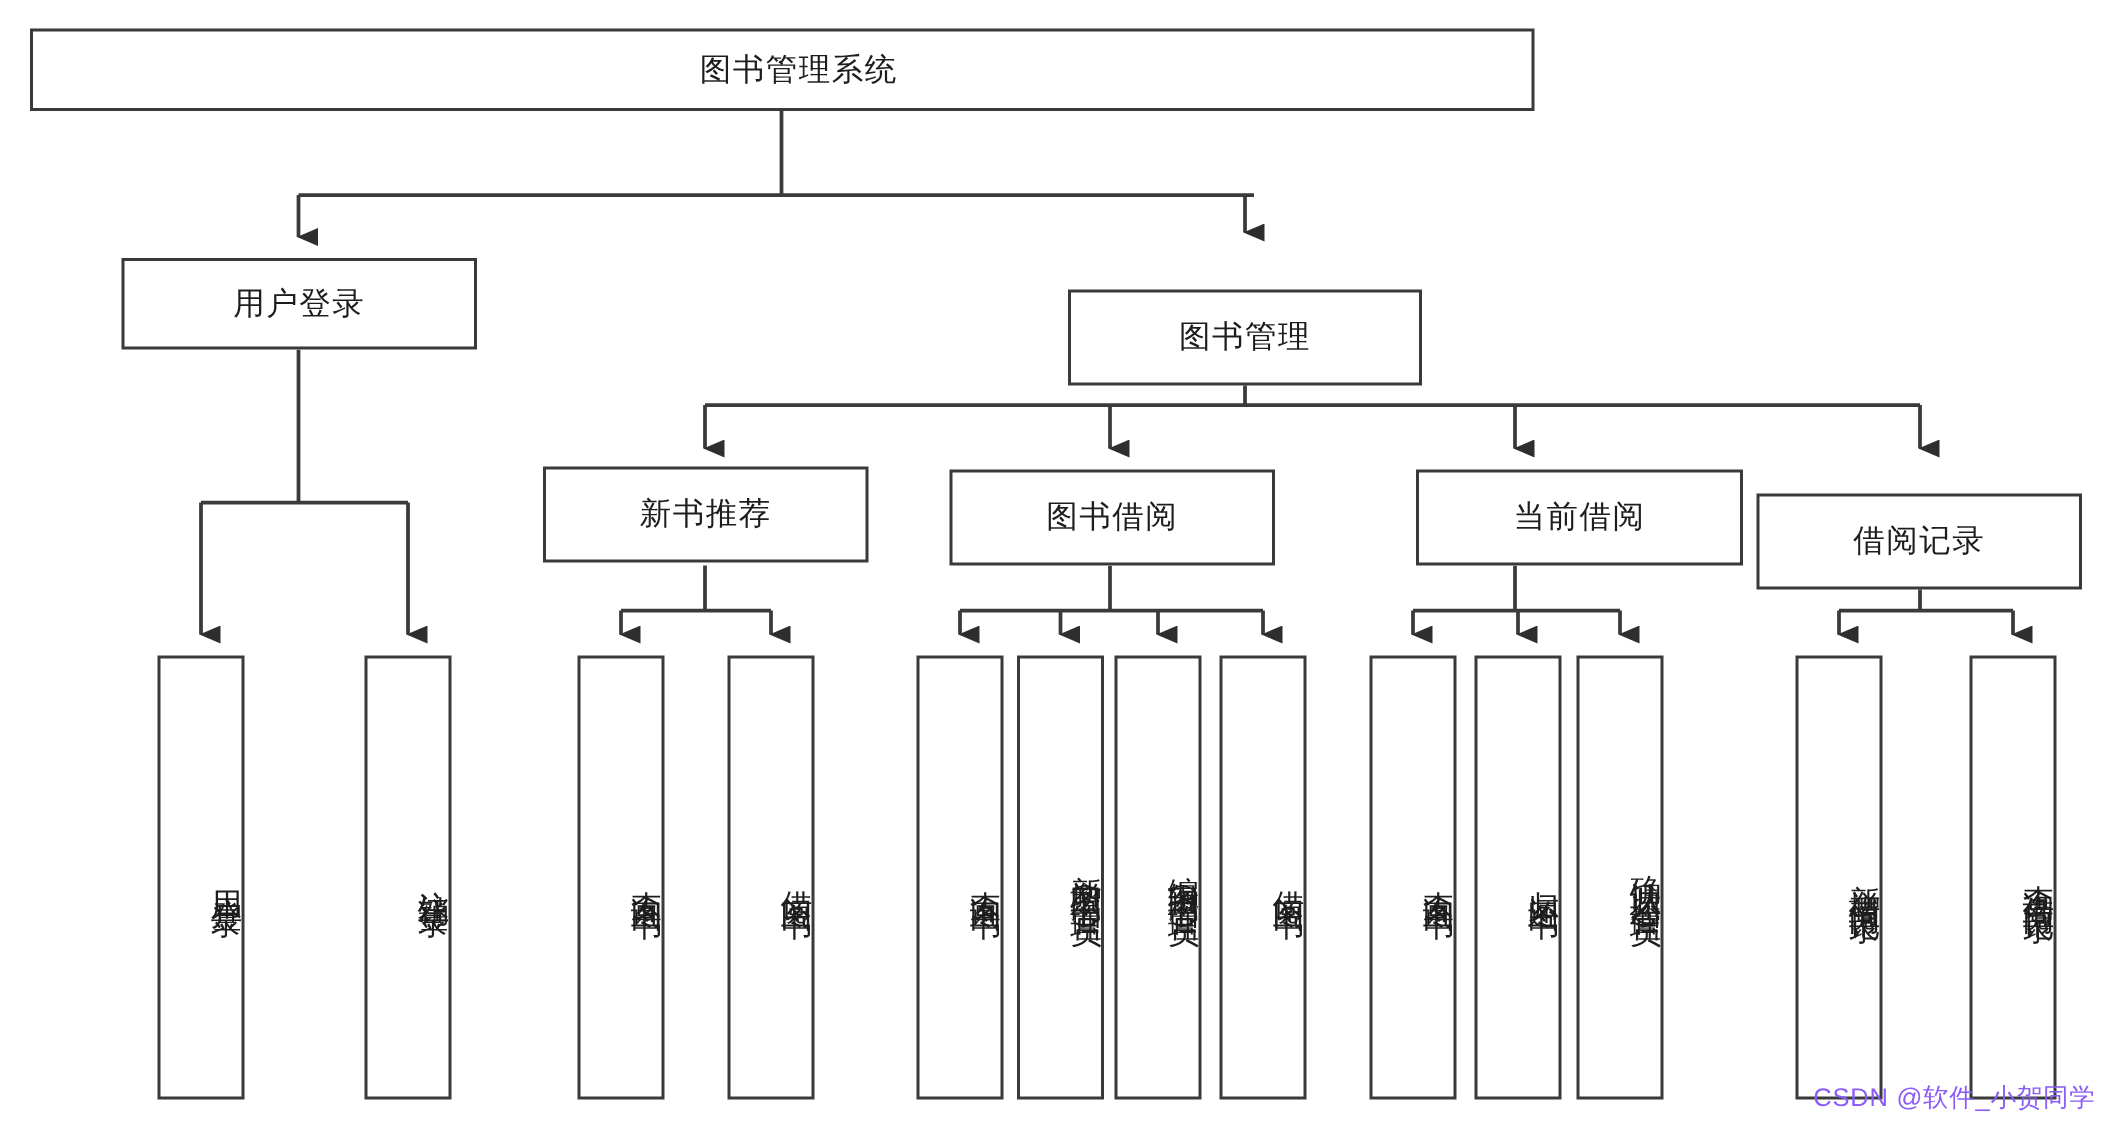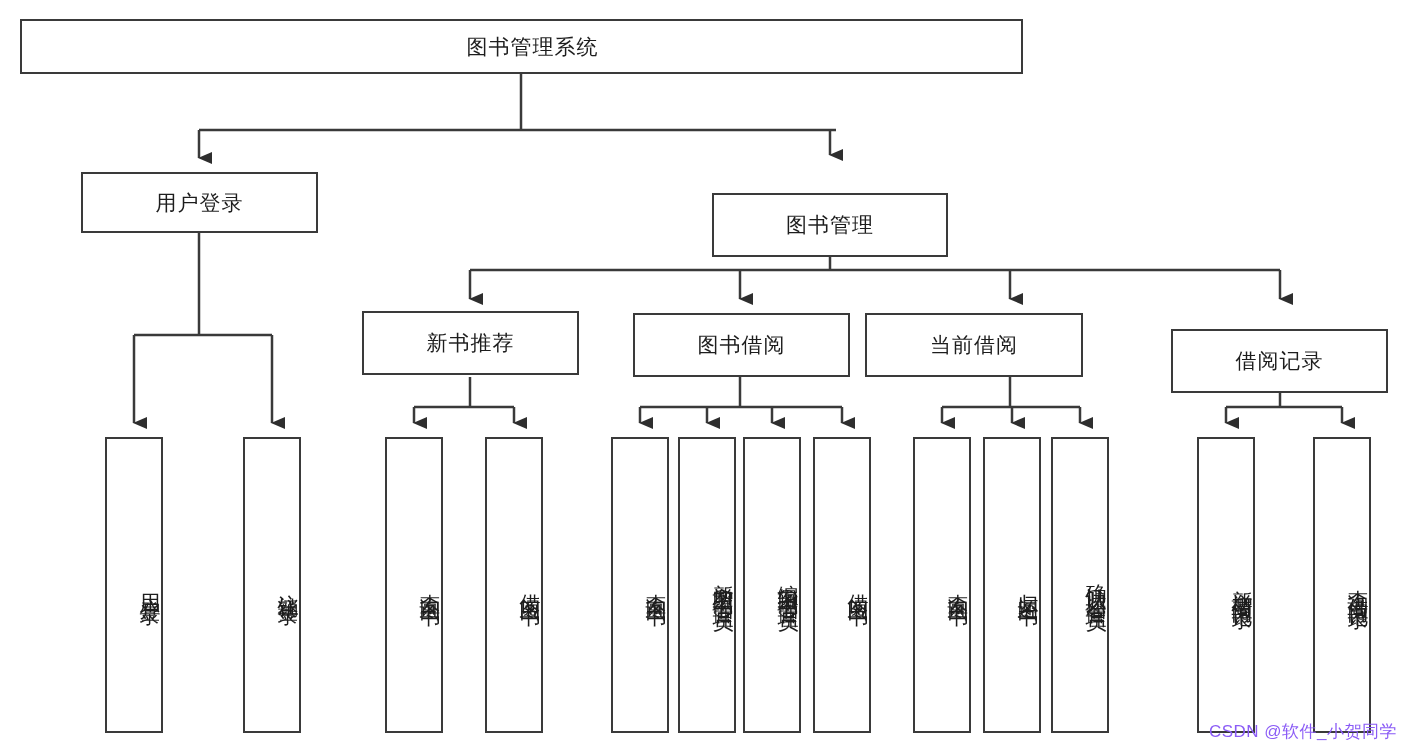--- a/index.html
+++ b/index.html
@@ -132,21 +132,21 @@
   <div class="node h" style="left:712px; top:169px; width:236px; height:64px;margin-top:24px;">
     <span>图书管理</span>
   </div>
 
   <div class="node h" style="left:362px; top:311px; width:217px; height:64px;">
     <span>新书推荐</span>
   </div>
   <div class="node h" style="left:633px; top:313px; width:217px; height:64px;">
     <span>图书借阅</span>
   </div>
-  <div class="node h" style="left:865px; top:313px; width:218px; height:64px;justify-content:center;">
+  <div class="node h" style="left:944px; top:313px; width:218px; height:64px;justify-content:center;">
     <span>当前借阅</span>
   </div>
   <div class="node h" style="left:1171px; top:313px; width:217px; height:64px;margin-top:16px;">
     <span>借阅记录</span>
   </div>
 
   <div class="node v" style="left:105px; top:437px; width:58px; height:296px;">
     <span class="vtext">用户登录</span>
   </div>
   <div class="node v" style="left:243px; top:437px; width:58px; height:296px;">

